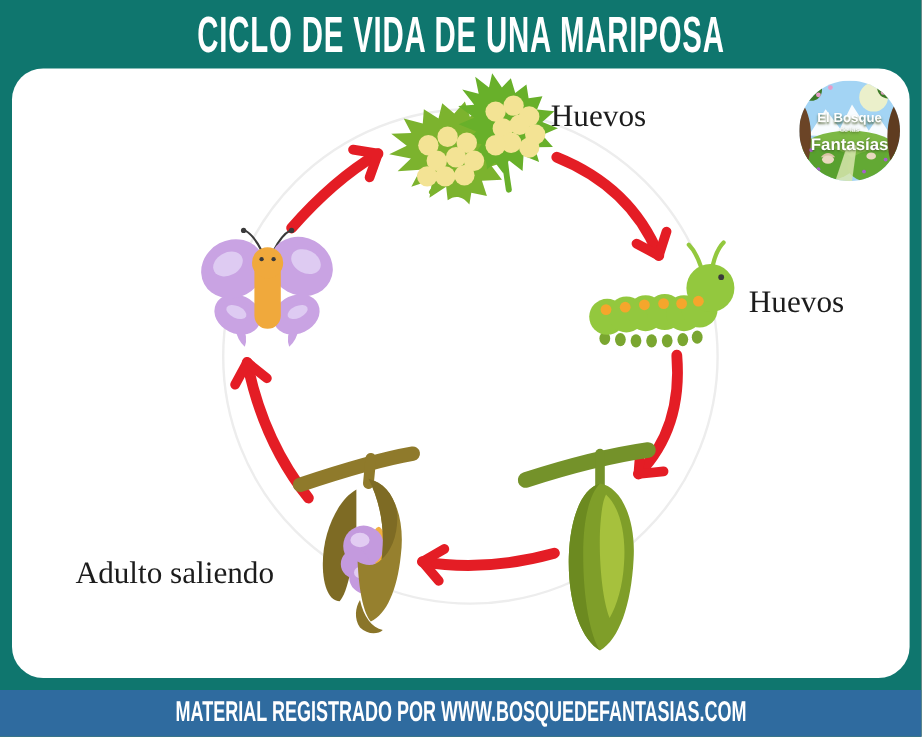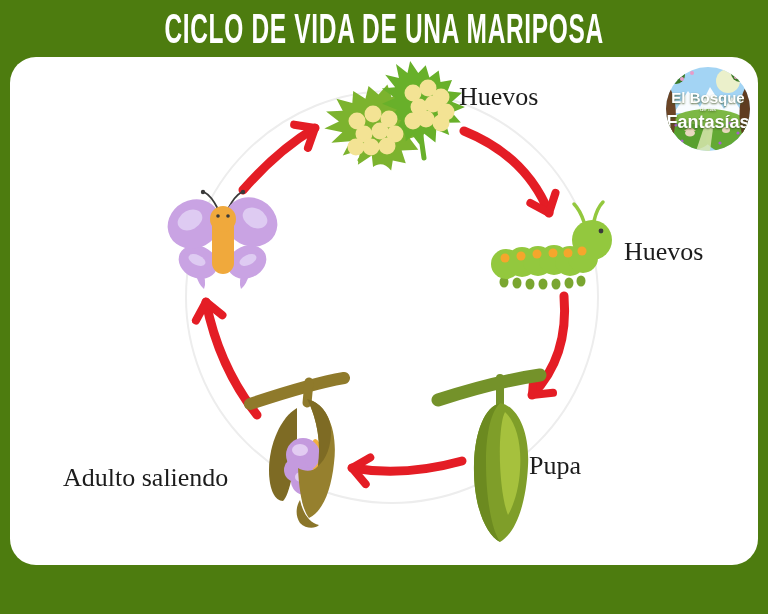--- a/index.html
+++ b/index.html
@@ -1,34 +1,34 @@
 <!DOCTYPE html>
 <html><head>
 <meta charset="utf-8">
 <style>
   html,body{margin:0;padding:0;background:#888;}
-  .frame{position:relative;width:768px;height:614px;background:#4d7c0f;overflow:hidden;font-family:"Liberation Sans",sans-serif;}
+  .frame{position:relative;width:768px;height:614px;background:#0f766e;overflow:hidden;font-family:"Liberation Sans",sans-serif;}
   .title-bar{position:absolute;left:0;top:0;width:768px;height:57px;display:flex;align-items:center;justify-content:center;}
   .title-text{display:inline-block;color:#ffffff;font-weight:700;font-size:36px;letter-spacing:1px;white-space:nowrap;transform:scale(0.68,1.18);}
   .panel{position:absolute;left:10px;top:57px;width:748px;height:508px;background:#ffffff;border-radius:26px;}
   .footer-bar{position:absolute;left:0;bottom:0;width:768px;height:39px;background:#2f6b9f;display:flex;align-items:center;justify-content:center;}
   .footer-text{display:inline-block;color:#ffffff;font-weight:700;font-size:20px;white-space:nowrap;transform:scale(0.75,1.2);}
   svg.diagram{position:absolute;left:0;top:0;width:768px;height:614px;}
   .label{position:absolute;font-family:"Liberation Serif",serif;font-size:26px;color:#1c1c1c;white-space:nowrap;}
   .lbl-huevos{left:459px;top:82px;}
   .lbl-larva{left:624px;top:237px;}
   .lbl-pupa{left:529px;top:451px;}
   .lbl-adulto{left:63px;top:447px;margin-top:16px;}
   .lbl-mariposa{left:45px;top:206px;}
   .logo{position:absolute;left:666px;top:67px;width:84px;height:84px;border-radius:50%;overflow:hidden;}
   .logo svg{position:absolute;left:0;top:0;}
   .logo-text{position:absolute;left:0;top:0;width:84px;height:84px;display:flex;flex-direction:column;align-items:center;justify-content:center;color:#fff;text-shadow:0 1px 2px rgba(60,80,30,.85);line-height:1;}
-  .logo-l1{font-size:15px;font-weight:700;margin-top:2px;}
+  .logo-l1{font-size:11px;font-weight:700;margin-top:2px;}
   .logo-l2{font-size:6px;margin:1px 0;}
-  .logo-l3{font-size:18px;font-weight:700;}
+  .logo-l3{font-size:14px;font-weight:700;}
 </style>
 </head>
 <body>
 
 <div class="frame">
 
   <div class="title-bar">
     <span class="title-text">CICLO DE VIDA DE UNA MARIPOSA</span>
   </div>
 
@@ -160,21 +160,20 @@
       </g>
       <rect x="212" y="216" width="22" height="58" rx="11" fill="#f0a93c"></rect>
       <circle cx="223" cy="219" r="13" fill="#f0a93c"></circle>
       <circle cx="218" cy="216" r="1.8" fill="#3a3a3a"></circle>
         <circle cx="228" cy="216" r="1.8" fill="#3a3a3a"></circle>
     </g>
   </svg>
 
   <div class="label lbl-huevos">Huevos</div>
   <div class="label lbl-larva">Huevos</div>
-  <div class="label lbl-pupa">Pupa</div>
   <div class="label lbl-adulto">Adulto saliendo</div>
 
   <div class="logo">
     <svg width="84" height="84" viewBox="0 0 84 84">
       <rect width="84" height="84" fill="#a3d4f4"></rect>
       <circle cx="62" cy="14" r="12" fill="#fdf6c0" opacity="0.8"></circle>
       <path d="M 8,46 L 22,24 L 34,40 L 44,20 L 58,42 L 66,30 L 78,48 Z" fill="#ffffff" opacity="0.92"></path>
       <ellipse cx="42" cy="58" rx="40" ry="16" fill="#7cb844"></ellipse>
       <ellipse cx="18" cy="70" rx="28" ry="14" fill="#58a02e"></ellipse>
       <ellipse cx="66" cy="72" rx="26" ry="14" fill="#63a934"></ellipse>
@@ -197,14 +196,17 @@
           <circle cx="54" cy="76" r="1.6"></circle>
         </g>
     </svg>
     <div class="logo-text">
       <span class="logo-l1">El Bosque</span>
       <span class="logo-l2">de las</span>
       <span class="logo-l3">Fantasías</span>
     </div>
   </div>
 
+  <div class="footer-bar">
+    <span class="footer-text">MATERIAL REGISTRADO POR WWW.BOSQUEDEFANTASIAS.COM</span>
+  </div>
 
 </div>
 
 </body></html>

